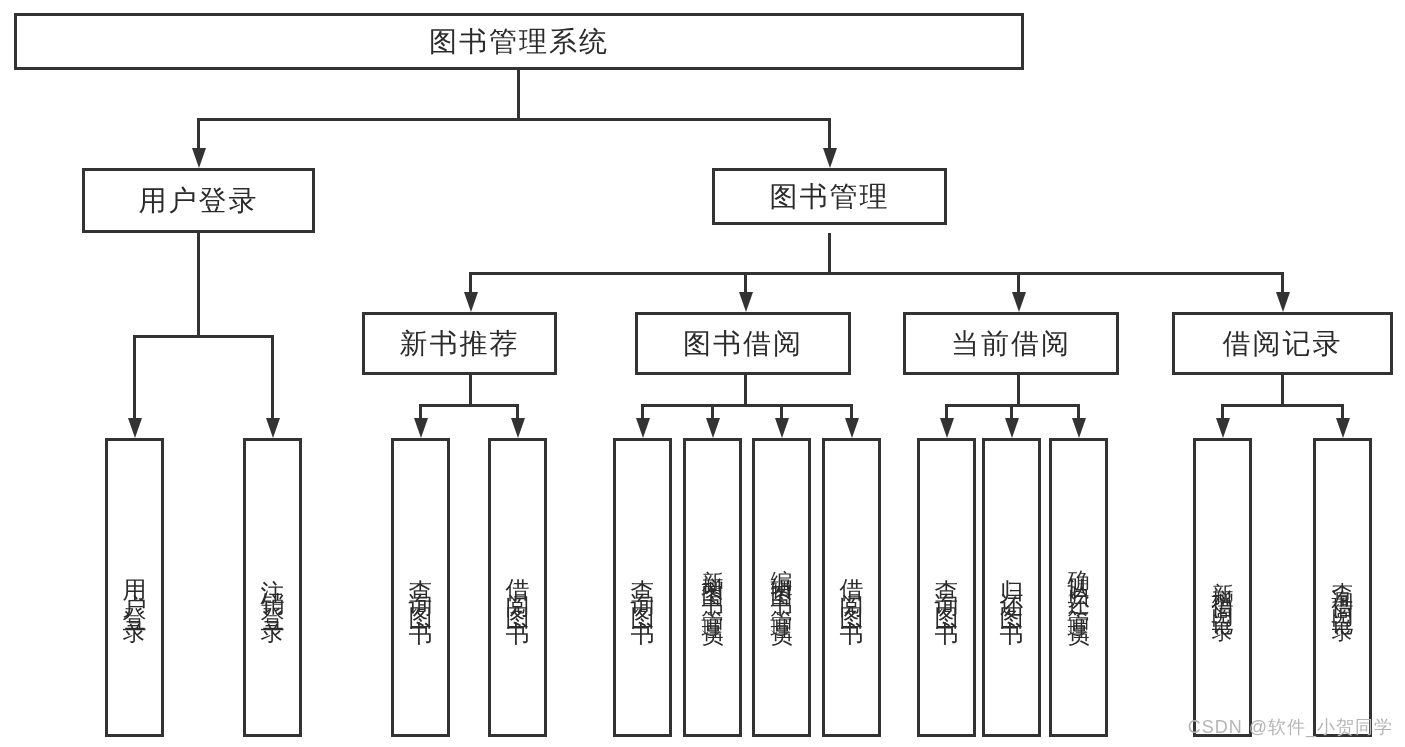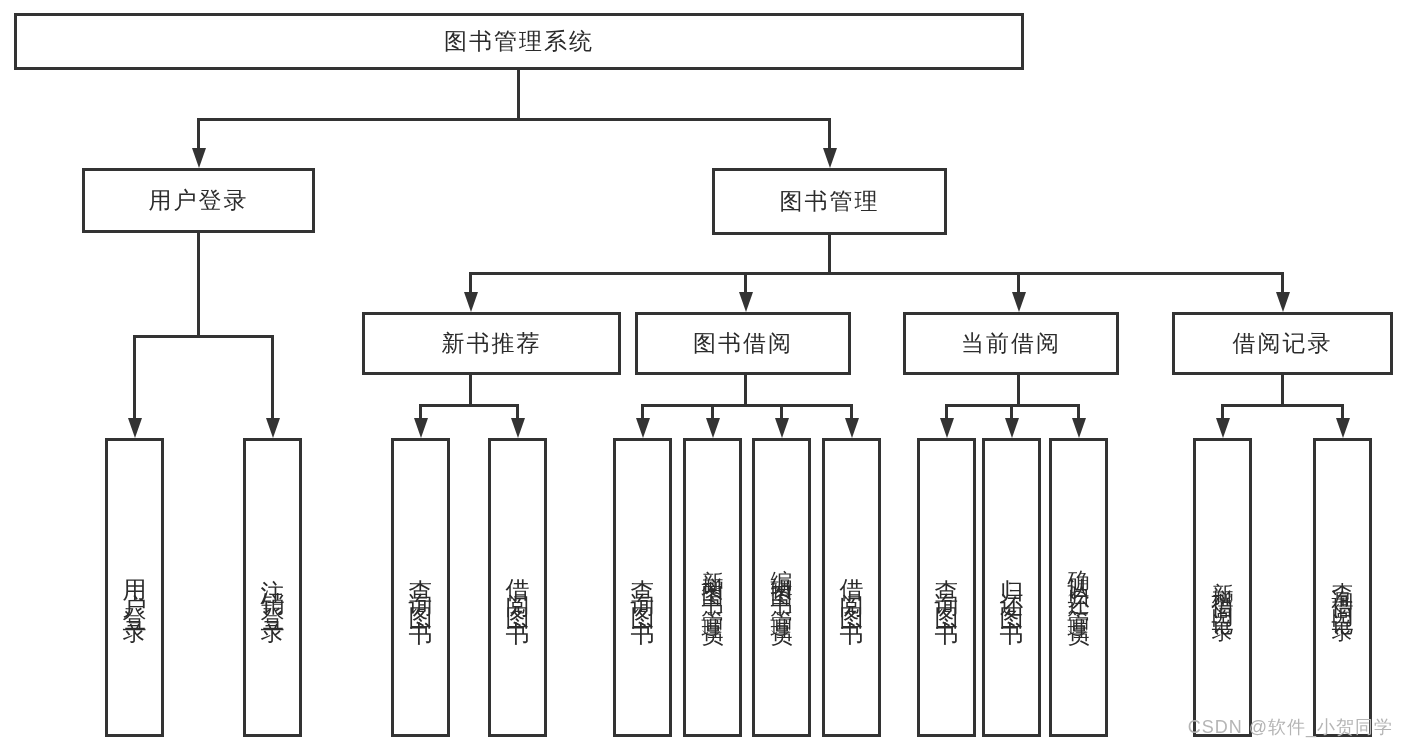--- a/index.html
+++ b/index.html
@@ -15,21 +15,21 @@
   .node {
     position: absolute;
     background: #ffffff;
     border: 3px solid #333333;
     box-sizing: border-box;
     display: flex;
     align-items: center;
     justify-content: center;
   }
   .hlabel {
-    font-size: 23px;
+    font-size: 28px;
     letter-spacing: 2px;
     color: #2b2b2b;
     white-space: nowrap;
   }
   .leaf .vlabel {
     writing-mode: vertical-rl;
     font-size: 24px;
     letter-spacing: 14px;
     color: #2b2b2b;
     line-height: 1;
@@ -122,25 +122,25 @@
   <div class="arrow" style="left:1216px; top:418px;"></div>
   <div class="arrow" style="left:1336px; top:418px;"></div>
 
   <div class="node" style="left:14px; top:13px; width:1010px; height:57px;">
     <span class="hlabel">图书管理系统</span>
   </div>
 
   <div class="node" style="left:82px; top:168px; width:233px; height:65px;">
     <span class="hlabel">用户登录</span>
   </div>
-  <div class="node" style="left:712px; top:168px; width:235px; height:67px;">
+  <div class="node" style="left:712px; top:168px; width:235px; height:57px;">
     <span class="hlabel">图书管理</span>
   </div>
 
-  <div class="node" style="left:362px; top:312px; width:259px; height:63px;">
+  <div class="node" style="left:362px; top:312px; width:195px; height:63px;">
     <span class="hlabel">新书推荐</span>
   </div>
   <div class="node" style="left:903px; top:312px; width:216px; height:63px;">
     <span class="hlabel">当前借阅</span>
   </div>
   <div class="node" style="left:635px; top:312px; width:216px; height:63px;">
     <span class="hlabel">图书借阅</span>
   </div>
   <div class="node" style="left:1172px; top:312px; width:221px; height:63px;">
     <span class="hlabel">借阅记录</span>

